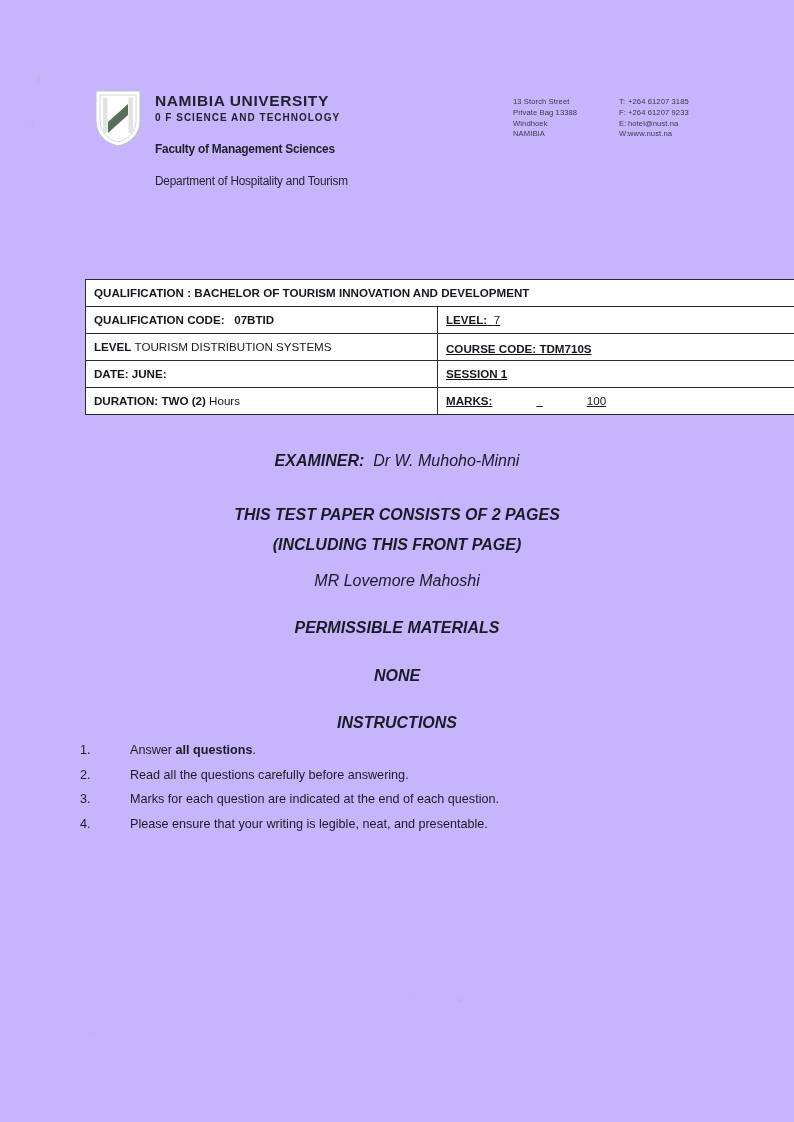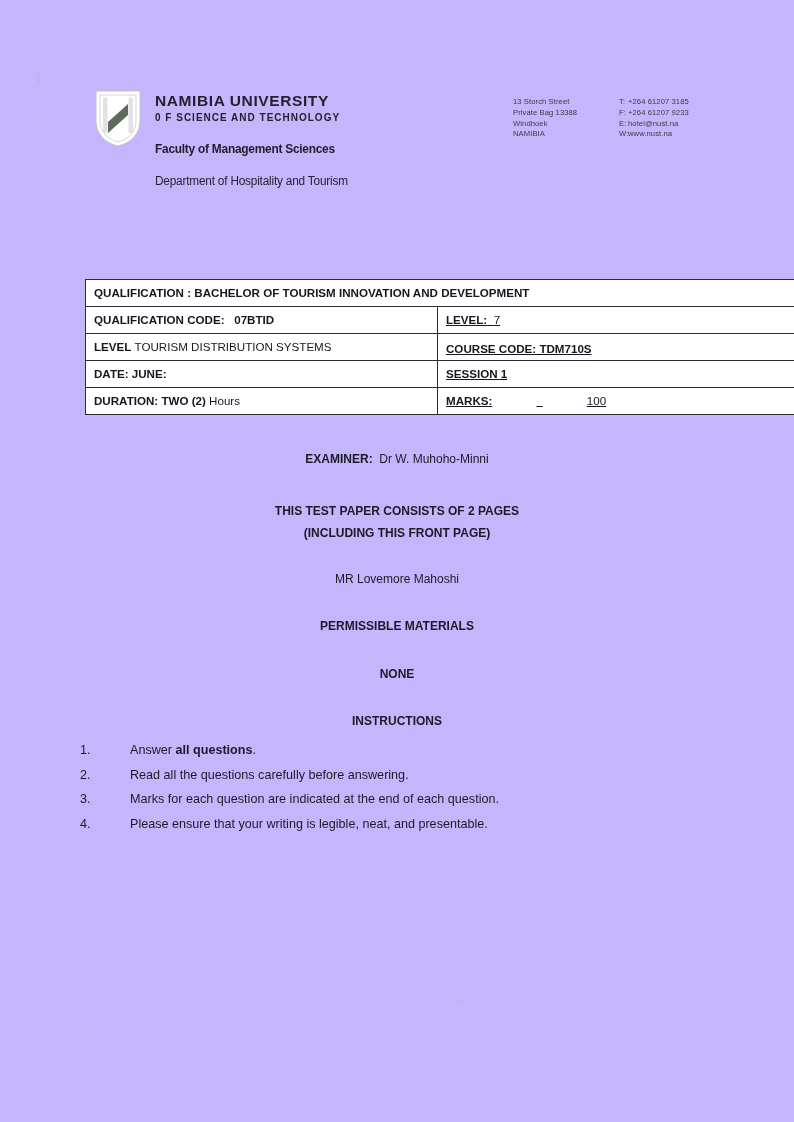--- a/index.html
+++ b/index.html
@@ -161,22 +161,23 @@
   .qrow.r2 .qcell.right { align-items: center; }
   .qrow.r3 .qcell.right { align-items: flex-end; padding-bottom: 3px; }
   .qrow.r4 .qcell.right { align-items: flex-end; }
   .qrow.r5 .qcell.right { align-items: center; gap: 44px; }
 
   
   .centered {
     position: absolute;
     left: 0; right: 0;
     text-align: center;
-    font-size: 12px;
+    font-size: 16px;
     color: #1b1b25;
+    font-style: italic;
   }
   .centered b { font-weight: bold; }
   .centered .reg { font-weight: normal; }
 
   .examiner   { top: 452px; }
   .consists   { top: 500px; font-weight: bold; line-height: 1.85; }
   .moderator  { top: 572px; font-weight: normal; }
   .permissible{ top: 619px; font-weight: bold; }
   .none       { top: 667px; font-weight: bold; }
   .instructions-title { top: 714px; font-weight: bold; }

